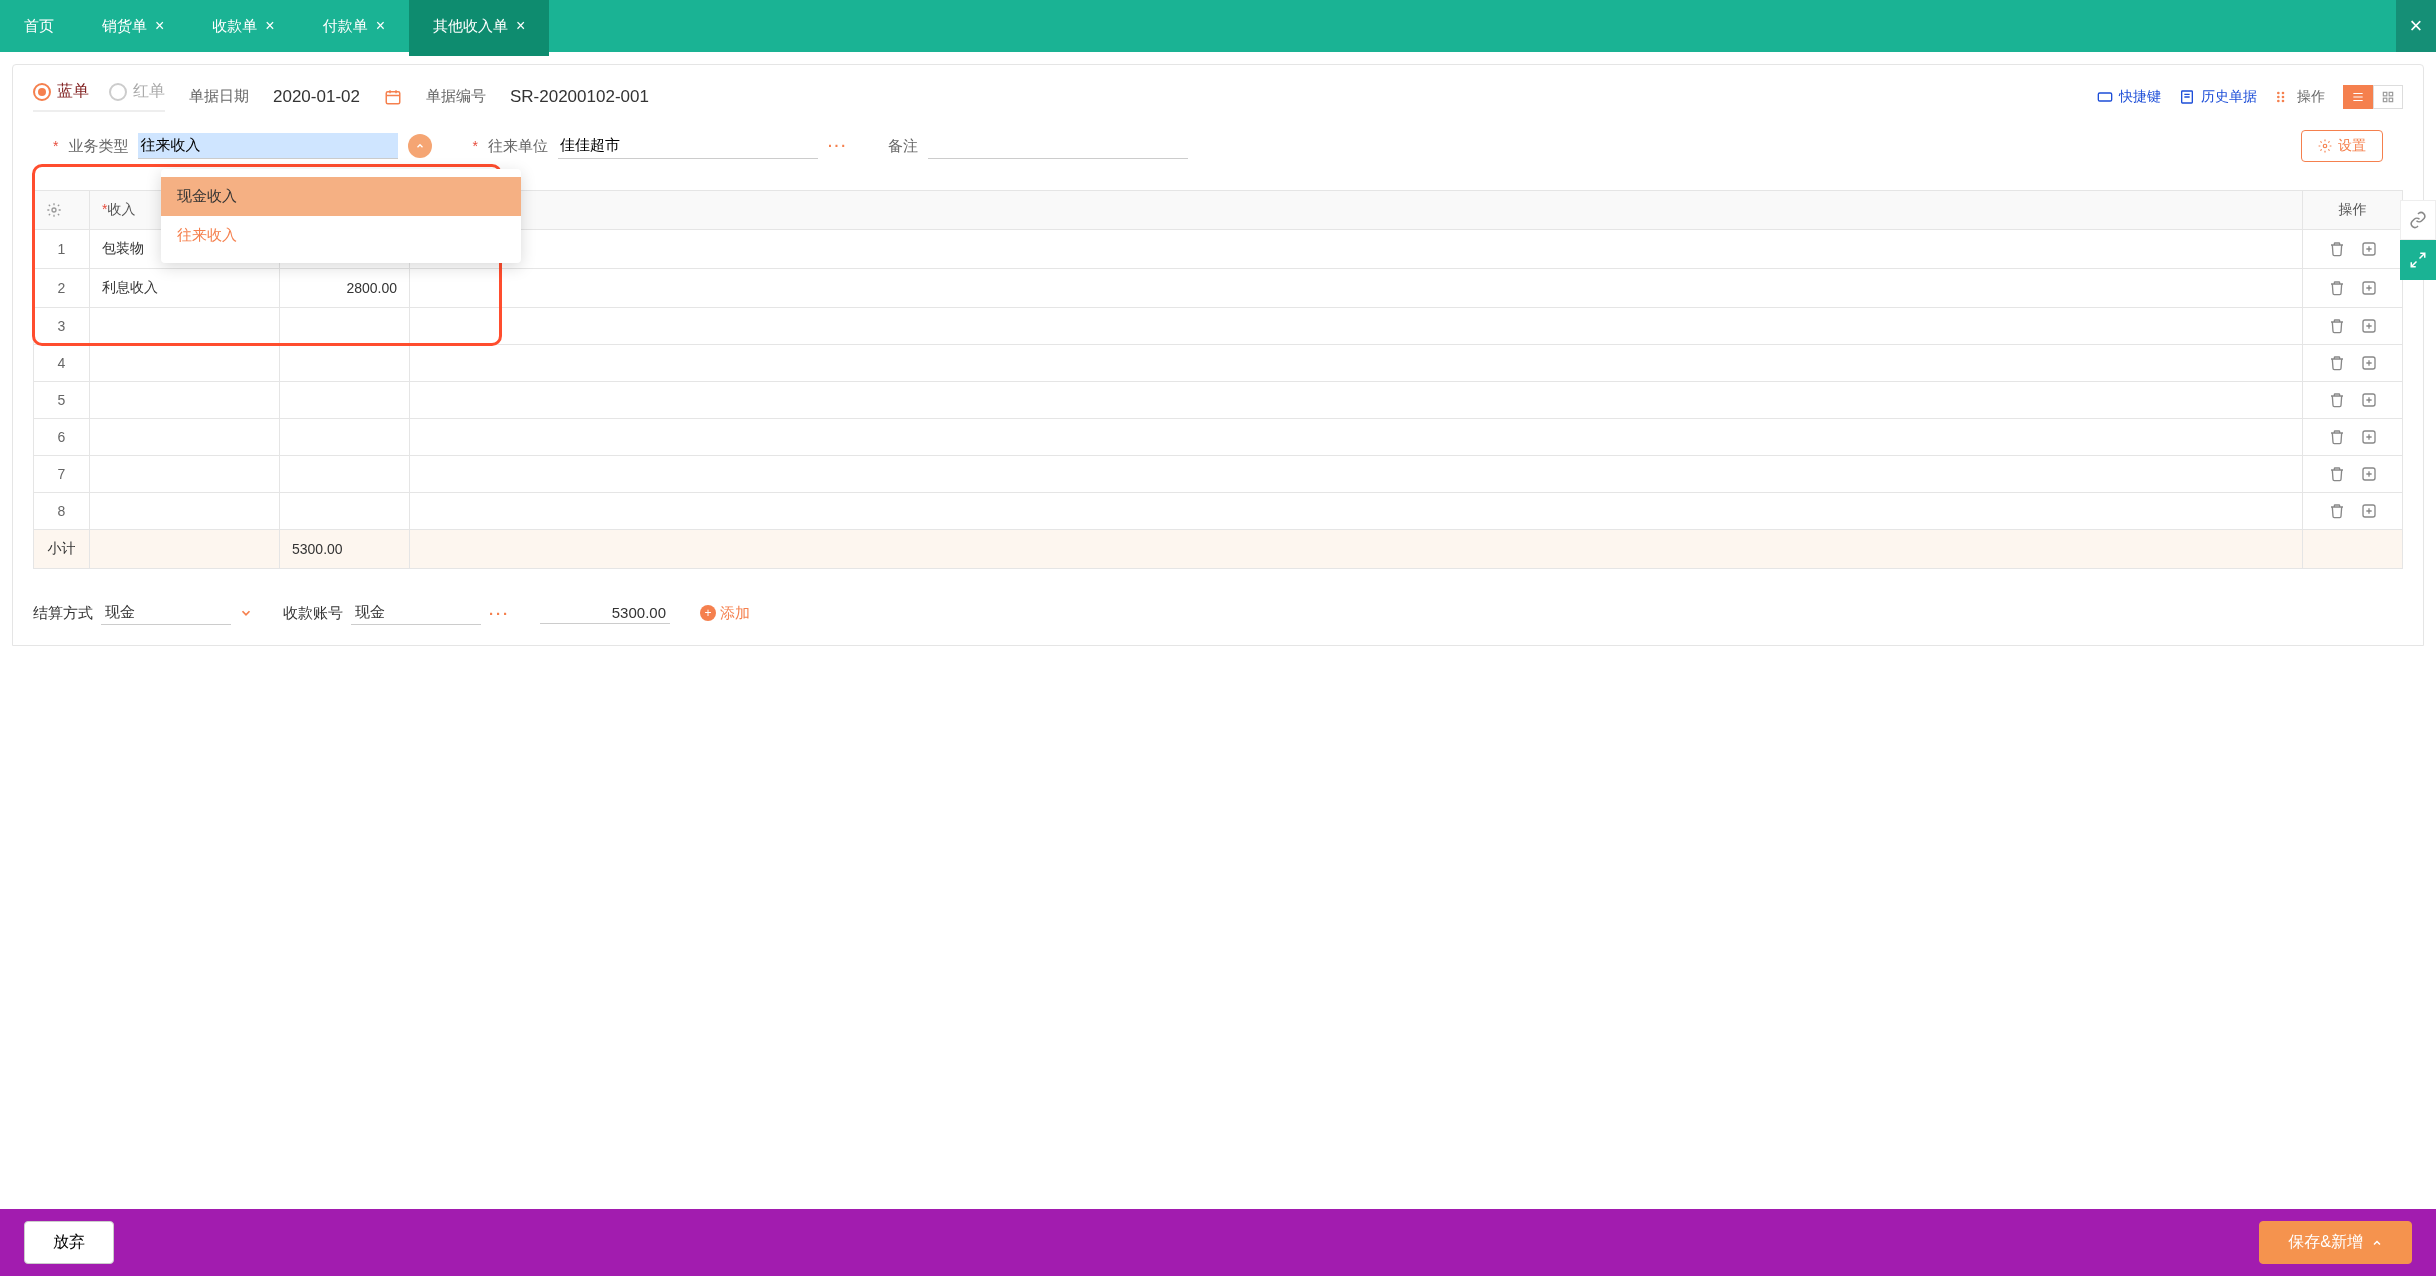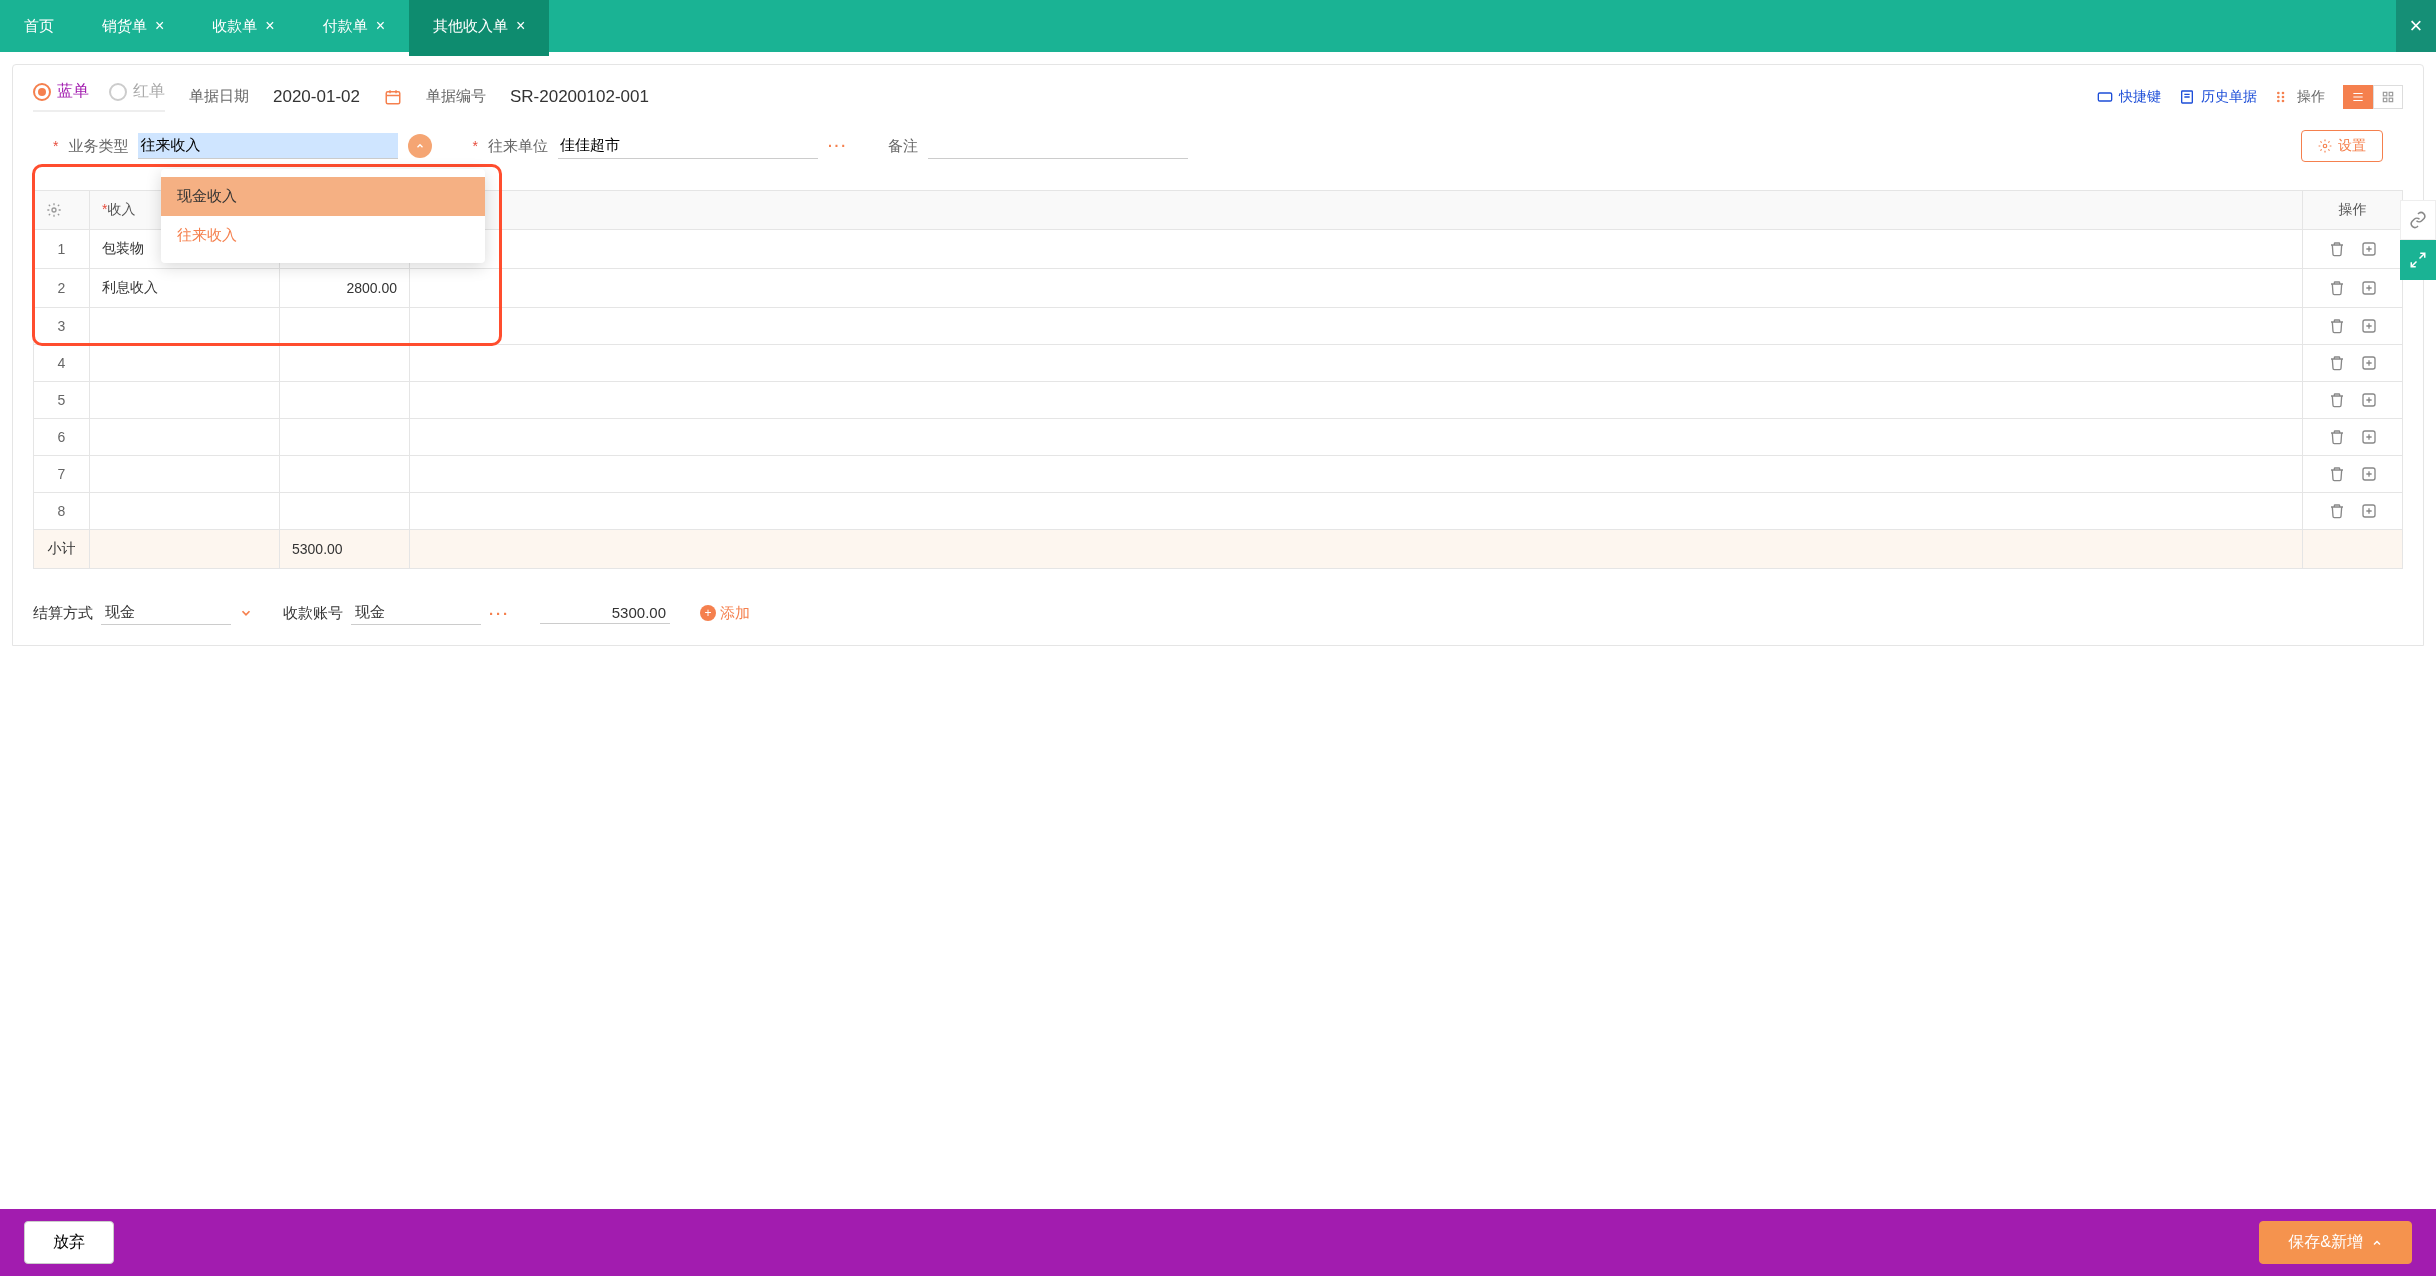--- a/index.html
+++ b/index.html
@@ -16,21 +16,21 @@
     .main-wrapper { padding: 12px; position: relative; }
     .panel { background: #fff; border: 1px solid #e5e5e5; border-radius: 4px 4px 0 0; padding-bottom: 20px; }
     
     
     .sub-header { display: flex; align-items: center; padding: 16px 20px 18px 20px; gap: 24px; border-bottom: 0; }
     .radio-tabs { display: flex; gap: 20px; border-bottom: 2px solid #eee; padding-bottom: 8px; }
     .radio-tab { display: flex; align-items: center; gap: 6px; cursor: pointer; font-size: 16px; }
     .radio-circle { width: 18px; height: 18px; border-radius: 50%; border: 2px solid #ccc; display: inline-flex; align-items: center; justify-content: center; }
     .radio-tab.selected .radio-circle { border-color: #f5804e; }
     .radio-tab.selected .radio-dot { width: 8px; height: 8px; border-radius: 50%; background: #f5804e; }
-    .radio-tab.selected { color: #a21caf; }
+    .radio-tab.selected { color: #7f1d1d; }
     .radio-tab:not(.selected) { color: #aaa; }
     
     .field-label { color: #666; font-size: 15px; }
     .field-value { color: #333; font-size: 17px; }
     .cal-icon { color: #f5804e; font-size: 18px; cursor: pointer; }
     
     .header-right { margin-left: auto; display: flex; align-items: center; gap: 18px; }
     .hr-item { display: flex; align-items: center; gap: 6px; color: #1d4ed8; font-size: 14px; cursor: pointer; }
     .hr-item.gray { color: #666; }
     .view-toggle { display: flex; }
@@ -44,21 +44,21 @@
     .input-underline { border: none; border-bottom: 1px solid #ccc; padding: 4px 2px; font-size: 15px; outline: none; min-width: 260px; background: transparent; }
     .input-underline.sel { background: #cfe5ff; }
     .chev-btn { width: 24px; height: 24px; border-radius: 50%; background: #f5a573; color: #fff; display: flex; align-items: center; justify-content: center; font-size: 12px; cursor: pointer; }
     .dots { color: #f5804e; cursor: pointer; font-weight: bold; letter-spacing: 2px; }
     .settings-btn { margin-left: auto; border: 1px solid #f5804e; color: #f5804e; padding: 6px 16px; border-radius: 4px; cursor: pointer; display: flex; align-items: center; gap: 6px; font-size: 14px; }
     
     
     .highlight-box { position: absolute; border: 3px solid #ff4d2e; border-radius: 10px; left: 32px; top: 112px; width: 470px; height: 182px; pointer-events: none; z-index: 5; }
     
     
-    .dropdown { position: absolute; top: 36px; left: 108px; width: 324px; background: #fff; box-shadow: 0 4px 16px rgba(0,0,0,0.15); border-radius: 4px; padding: 8px 0; z-index: 10; }
+    .dropdown { position: absolute; top: 36px; left: 108px; width: 360px; background: #fff; box-shadow: 0 4px 16px rgba(0,0,0,0.15); border-radius: 4px; padding: 8px 0; z-index: 10; }
     .dropdown-item { padding: 10px 16px; cursor: pointer; font-size: 15px; }
     .dropdown-item.hover { background: #f5b083; color: #333; }
     .dropdown-item.alt { color: #f5804e; }
     
     
     .table-wrap { padding: 8px 20px; }
     table { width: 100%; border-collapse: collapse; }
     th, td { border: 1px solid #e5e5e5; padding: 10px 12px; text-align: left; font-size: 14px; font-weight: normal; }
     th { background: #f9f9f9; color: #555; }
     th.center, td.center { text-align: center; }

